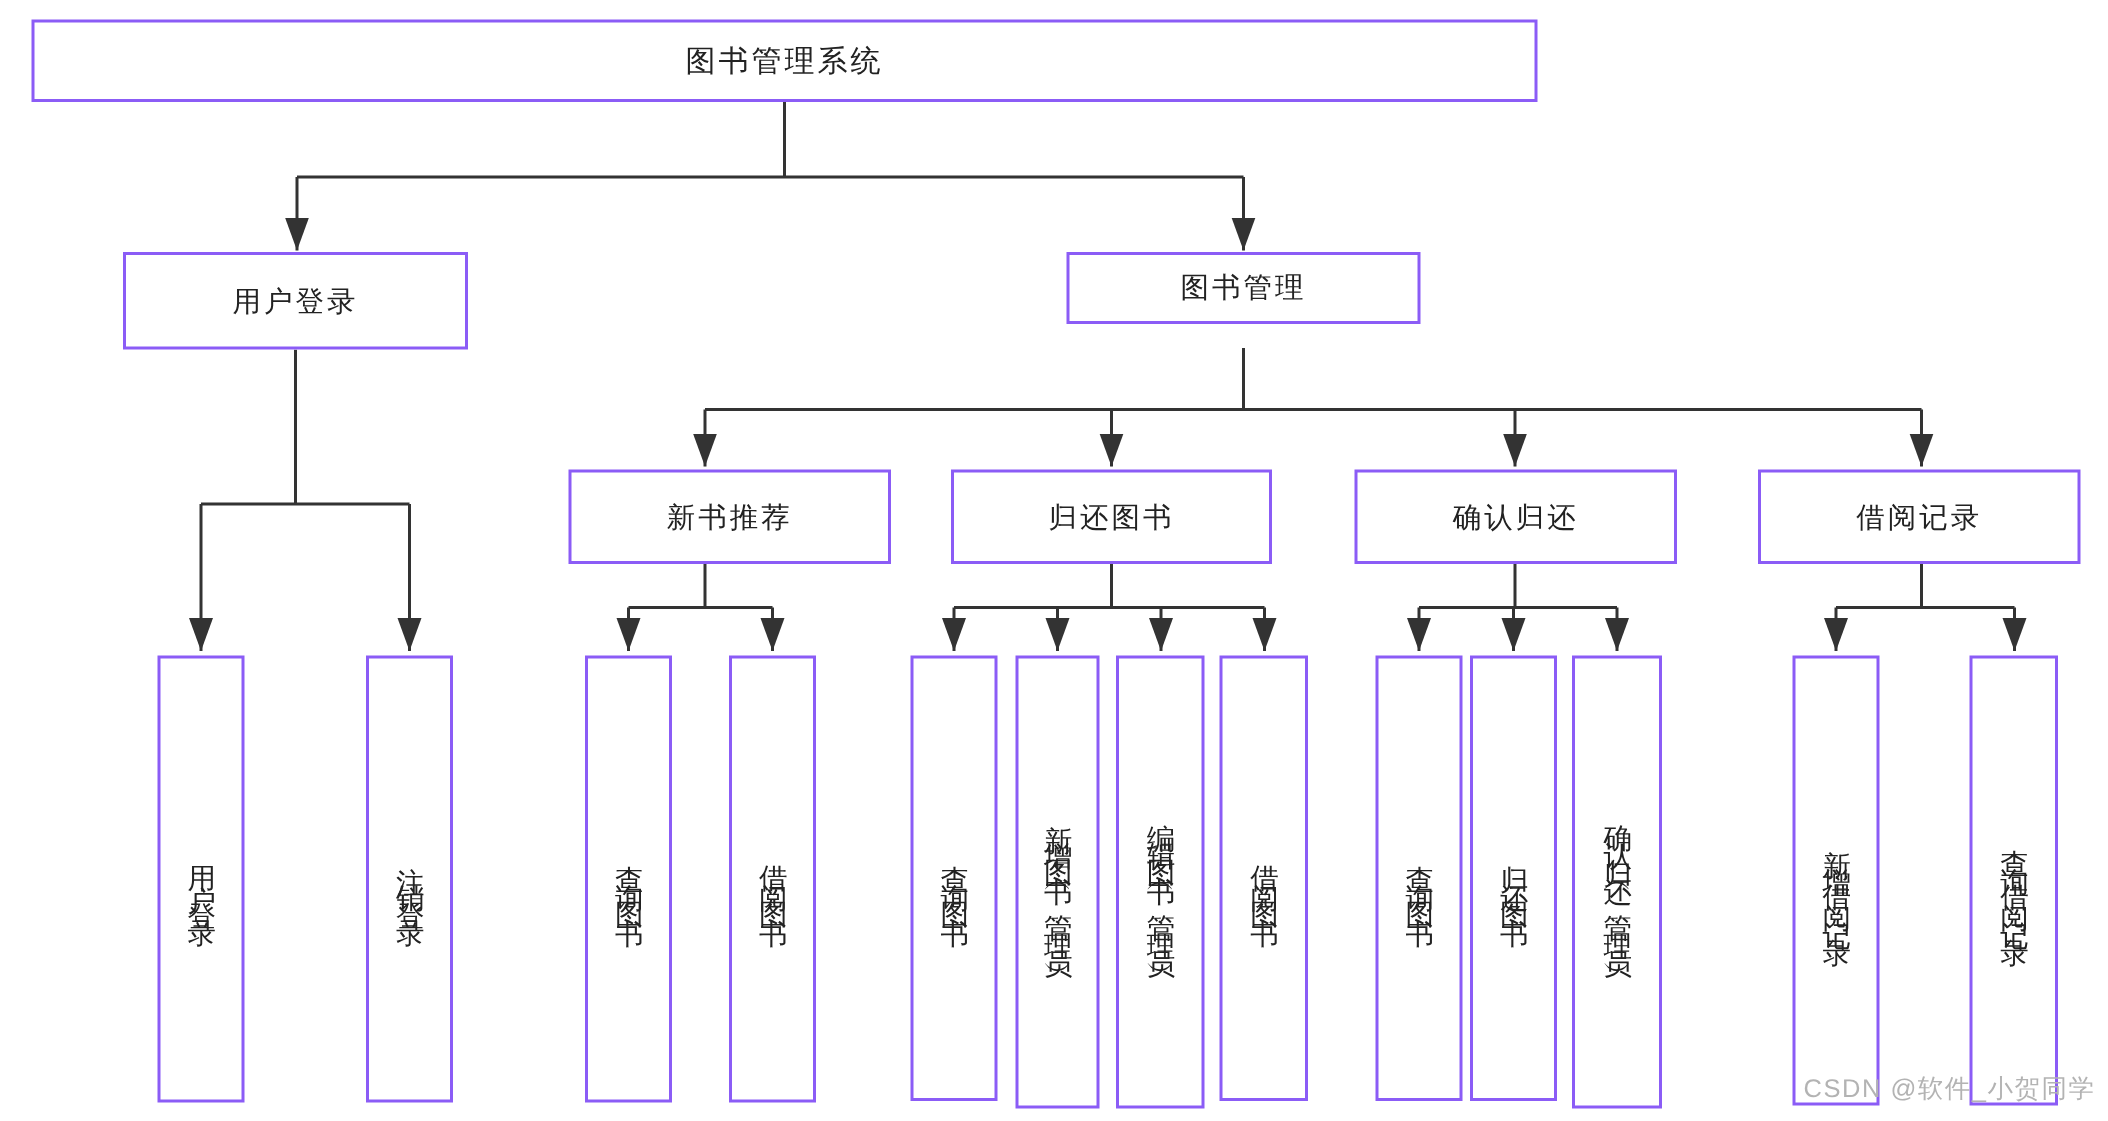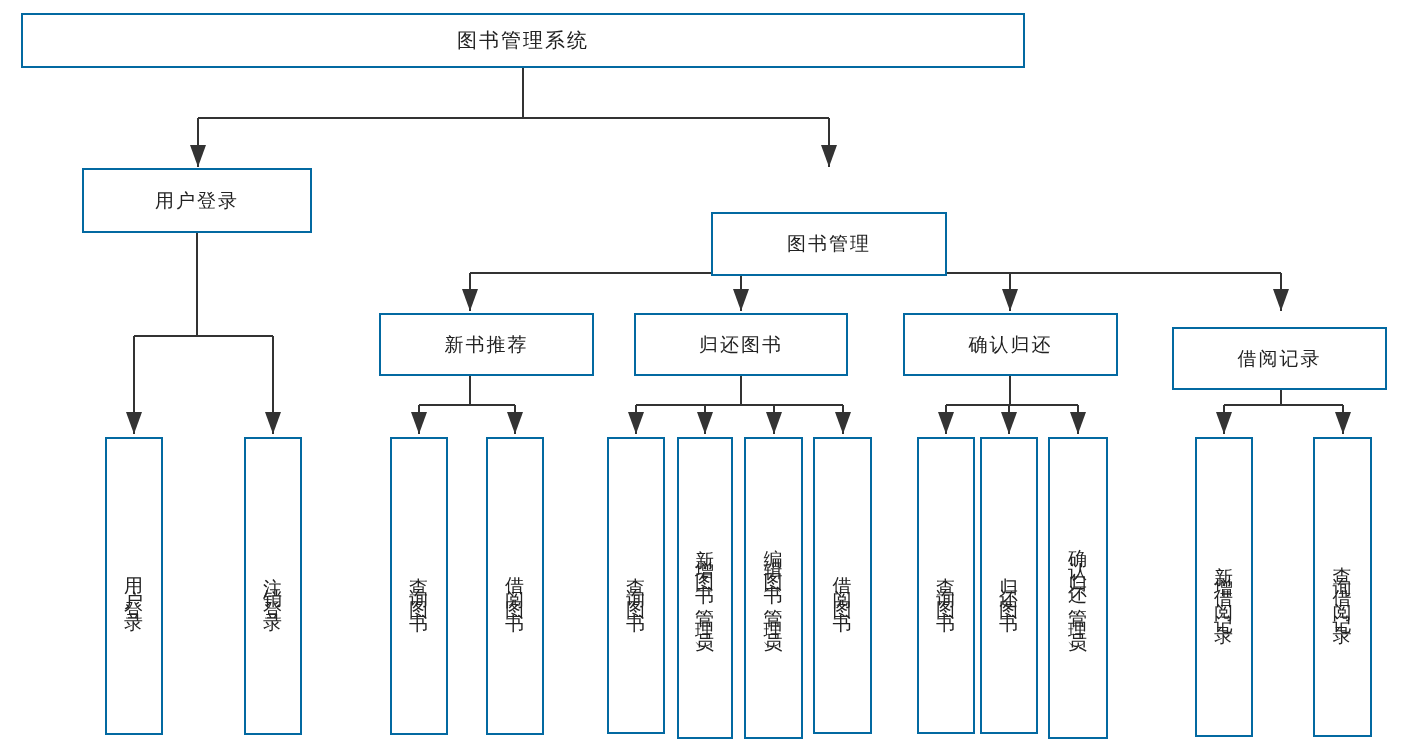--- a/index.html
+++ b/index.html
@@ -18,21 +18,21 @@
   .wires {
     position: absolute;
     inset: 0;
     width: 1405px;
     height: 747px;
   }
   .node {
     position: absolute;
     box-sizing: border-box;
     background: #ffffff;
-    border: 2px solid #0369a1;
+    border: 2px solid #8b5cf6;
     display: flex;
     align-items: center;
     justify-content: center;
     color: #222222;
     font-size: 19px;
     letter-spacing: 2px;
     z-index: 2;
   }
   .node.root { font-size: 20px; }
   .node.vert {
@@ -116,39 +116,40 @@
       <path d="M1281 376 V405"></path>
       <path d="M1224 405 H1343"></path>
       <path d="M1224 405 V434" marker-end="url(#ah)"></path>
       <path d="M1343 405 V434" marker-end="url(#ah)"></path>
     </g>
   </svg>
 
   <div class="node root" style="left:21px; top:13px; width:1004px; height:55px;">图书管理系统</div>
 
   <div class="node" style="left:82px; top:168px; width:230px; height:65px;">用户登录</div>
-  <div class="node" style="left:711px; top:168px; width:236px; height:64px;margin-top:44px;">图书管理</div>
+  <div class="node" style="left:711px; top:168px; width:236px; height:48px;">图书管理</div>
 
   <div class="node vert" style="left:105px; top:437px; width:58px; height:298px;">用户登录</div>
   <div class="node vert" style="left:244px; top:437px; width:58px; height:298px;">注销登录</div>
 
   <div class="node" style="left:363px; top:313px; width:215px; height:63px;margin-left:16px;">新书推荐</div>
   <div class="node" style="left:634px; top:313px; width:214px; height:63px;">归还图书</div>
   <div class="node" style="left:903px; top:313px; width:215px; height:63px;">确认归还</div>
-  <div class="node" style="left:1172px; top:313px; width:215px; height:63px;margin-top:14px;">借阅记录</div>
+  <div class="node" style="left:1172px; top:313px; width:215px; height:63px;">借阅记录</div>
 
   <div class="node vert" style="left:390px; top:437px; width:58px; height:298px;">查询图书</div>
   <div class="node vert" style="left:486px; top:437px; width:58px; height:298px;">借阅图书</div>
 
   <div class="node vert" style="left:607px; top:437px; width:58px; height:297px;">查询图书</div>
   <div class="node vert" style="left:677px; top:437px; width:56px; height:302px;">新增图书（管理员）</div>
   <div class="node vert" style="left:744px; top:437px; width:59px; height:302px;">编辑图书（管理员）</div>
   <div class="node vert" style="left:813px; top:437px; width:59px; height:297px;">借阅图书</div>
 
   <div class="node vert" style="left:917px; top:437px; width:58px; height:297px;">查询图书</div>
   <div class="node vert" style="left:980px; top:437px; width:58px; height:297px;">归还图书</div>
   <div class="node vert" style="left:1048px; top:437px; width:60px; height:302px;">确认归还（管理员）</div>
 
   <div class="node vert" style="left:1195px; top:437px; width:58px; height:300px;">新增借阅记录</div>
   <div class="node vert" style="left:1313px; top:437px; width:59px; height:300px;">查询借阅记录</div>
 
+  <div class="watermark">CSDN @软件_小贺同学</div>
 
 </div>
 
 </body></html>

